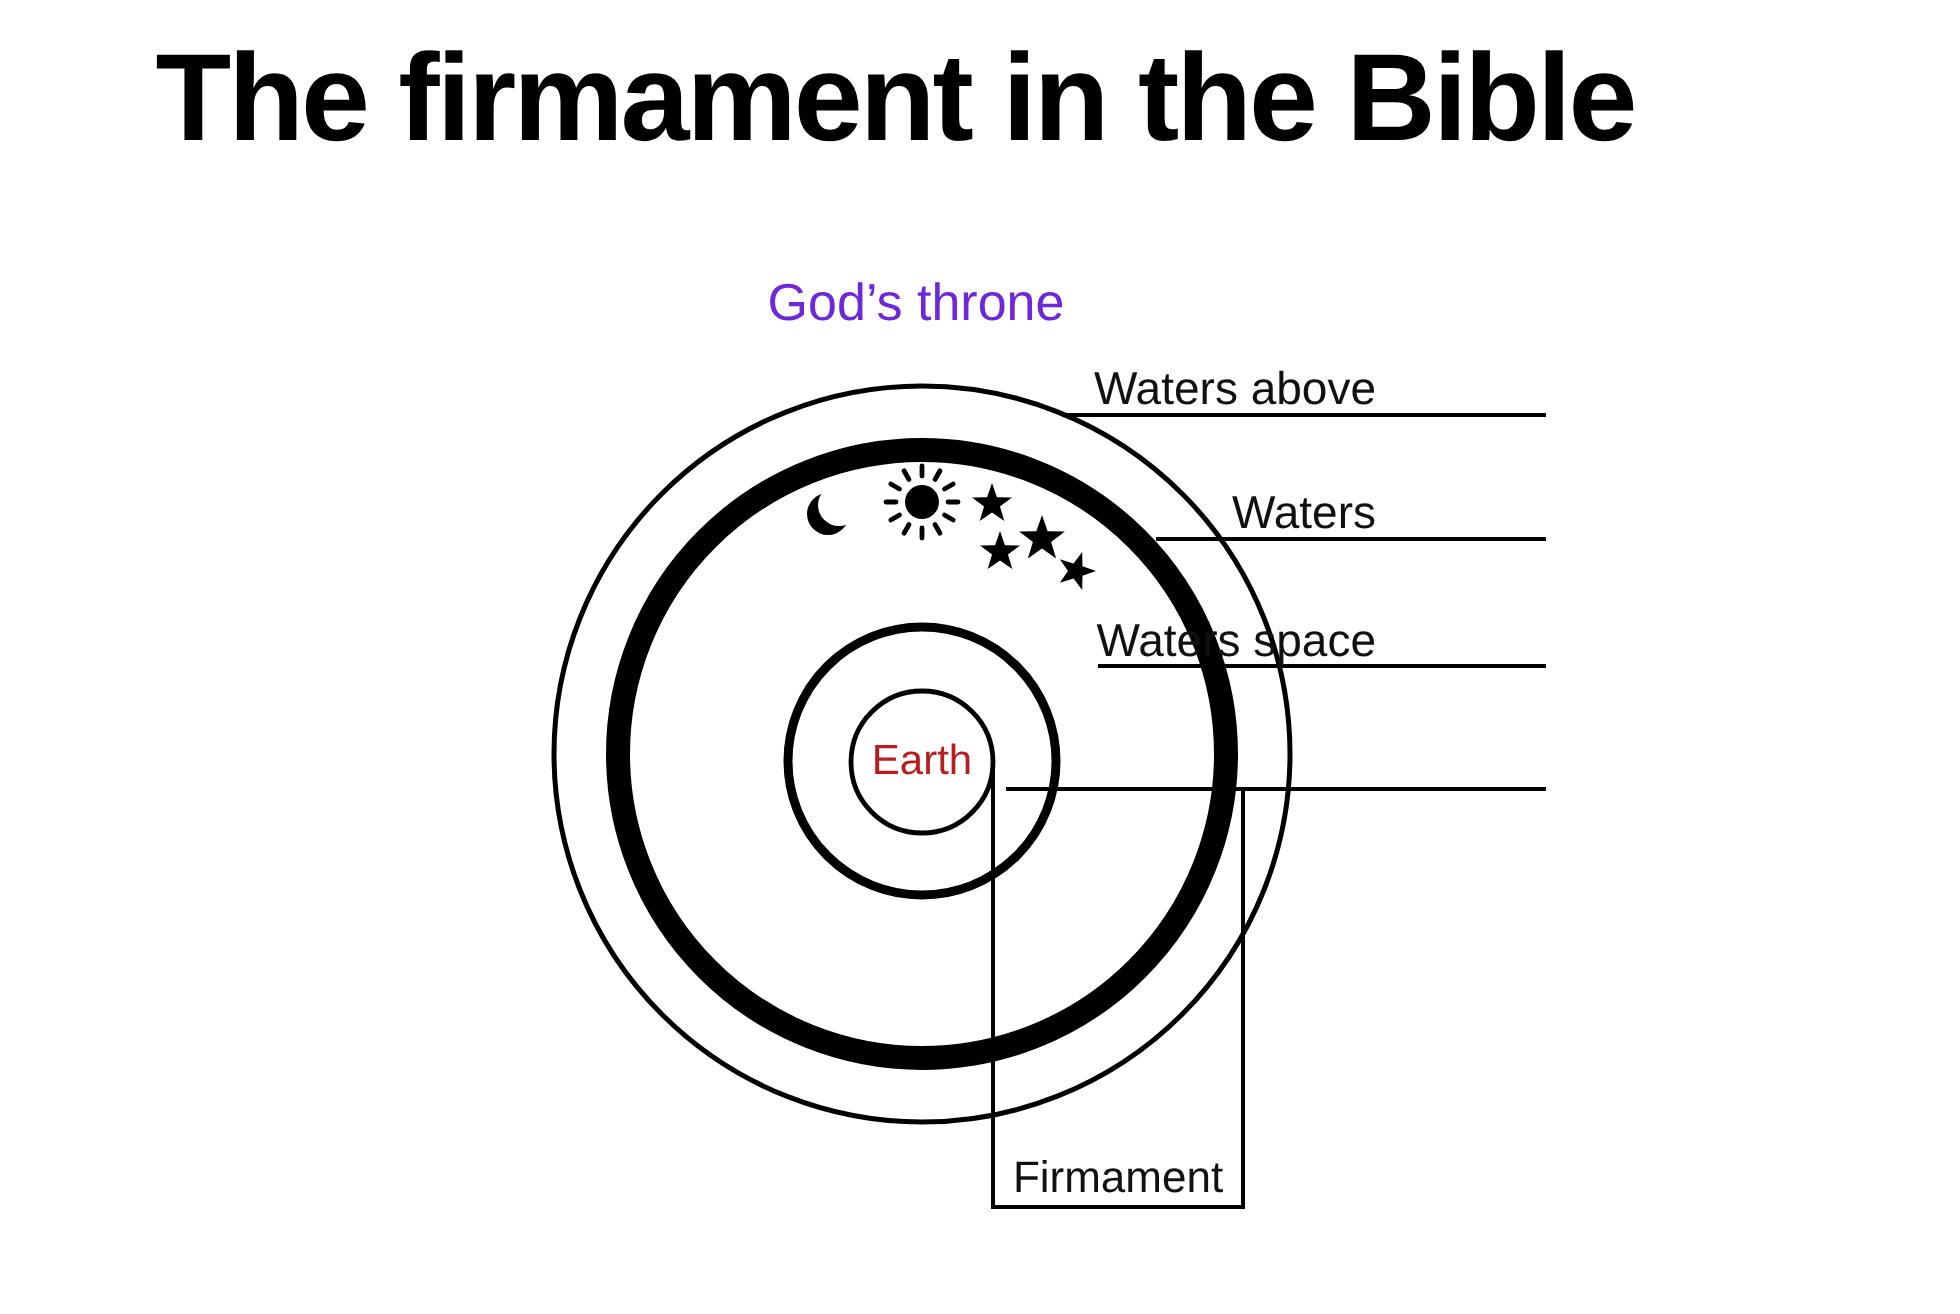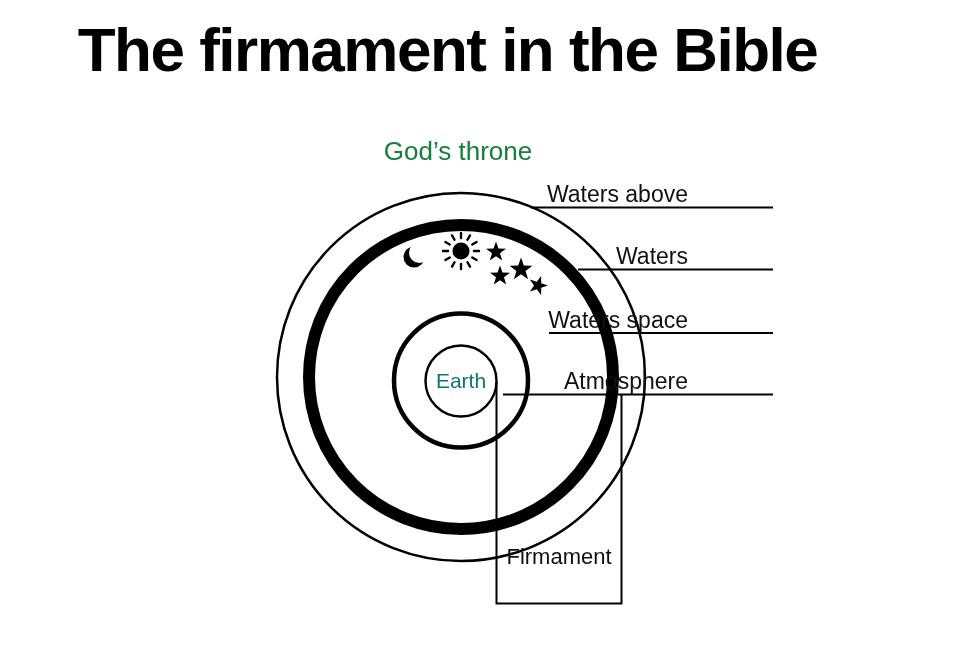--- a/index.html
+++ b/index.html
@@ -22,21 +22,21 @@
     line-height: 1.1;
     color: #000;
     white-space: nowrap;
   }
   .throne-label {
     position: absolute;
     top: 137px; left: 458px;
     transform: translateX(-50%);
     font-size: 26px;
     line-height: 28px;
-    color: #15803d;
+    color: #6d28d9;
     white-space: nowrap;
   }
   .side-label {
     position: absolute;
     right: 207px;
     font-size: 23px;
     line-height: 24px;
     color: #111;
     text-align: center;
     white-space: nowrap;
@@ -44,26 +44,26 @@
   .lbl-waters     { top: 182px; }
   .lbl-barrier    { top: 244px; }
   .lbl-outerspace { top: 308px; }
   .lbl-atmosphere { top: 369px; }
   .earth-label {
     position: absolute;
     left: 461px; top: 381px;
     transform: translate(-50%,-50%);
     font-size: 21px;
     line-height: 22px;
-    color: #0f766e;
+    color: #b91c1c;
     white-space: nowrap;
   }
   .firmament-label {
     position: absolute;
-    left: 559px; top: 545px;
+    left: 559px; top: 577px;
     transform: translateX(-50%);
     font-size: 22px;
     line-height: 24px;
     color: #111;
     white-space: nowrap;
   }
   svg.diagram { position: absolute; inset: 0; }
 </style>
 </head>
 <body>
@@ -118,18 +118,17 @@
     <line x1="578" y1="269.5" x2="773" y2="269.5" stroke="#000" stroke-width="2"></line>
     <line x1="549" y1="333" x2="773" y2="333" stroke="#000" stroke-width="2"></line>
     <line x1="503" y1="394.5" x2="773" y2="394.5" stroke="#000" stroke-width="2"></line>
 
     <path d="M 496.5 382 L 496.5 603.5 L 621.5 603.5 L 621.5 394.5" fill="none" stroke="#000" stroke-width="2"></path>
   </svg>
 
   <div class="side-label lbl-waters">Waters above</div>
   <div class="side-label lbl-barrier">Waters</div>
   <div class="side-label lbl-outerspace">Waters space</div>
-  <div class="side-label lbl-atmosphere">Atmosphere</div>
 
   <div class="earth-label">Earth</div>
   <div class="firmament-label">Firmament</div>
 
 </div>
 
 </body></html>

